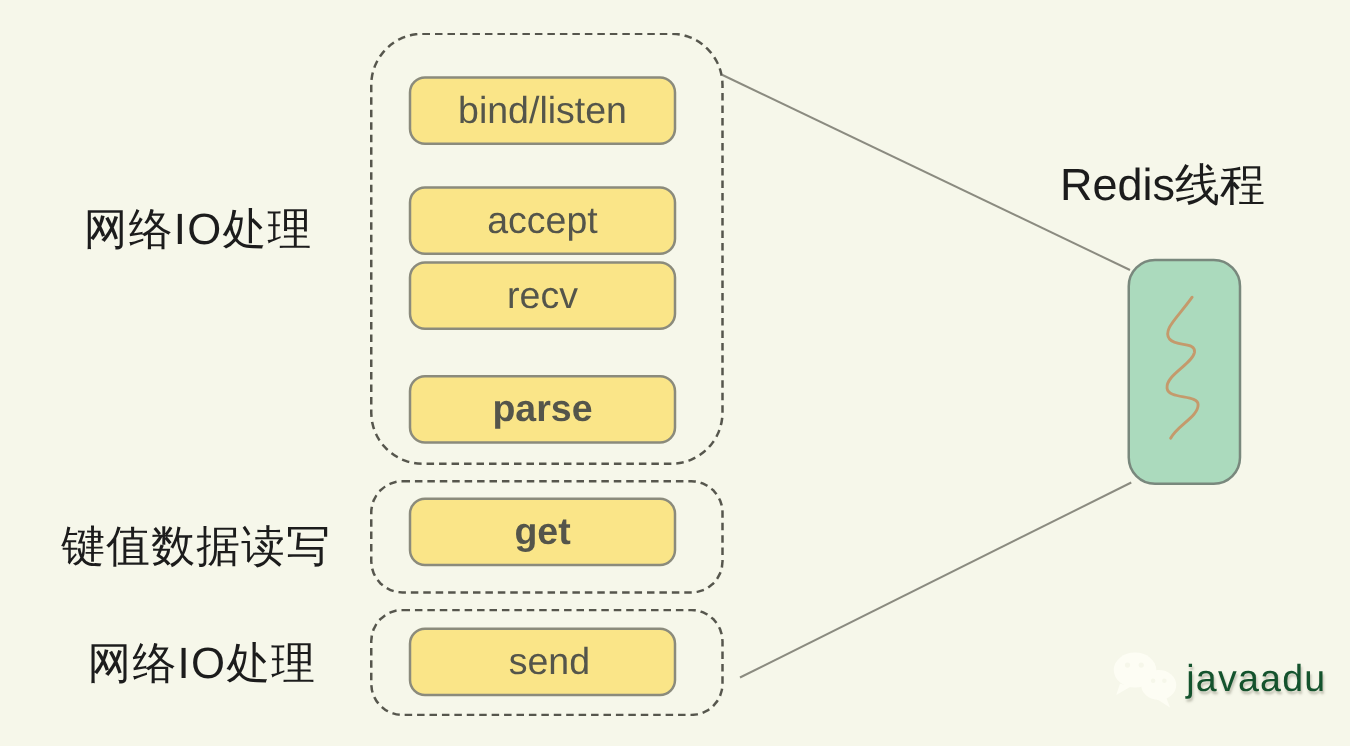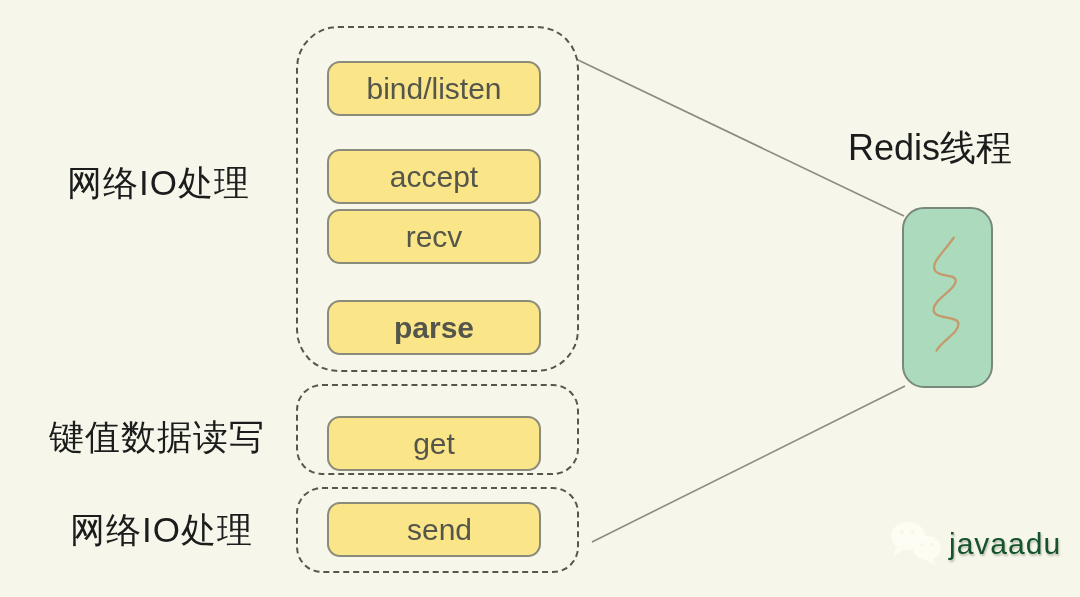--- a/index.html
+++ b/index.html
@@ -28,21 +28,21 @@
     position:absolute; left:29px; width:214px; height:55px;
     background:#fae588; border:2px solid #8b8b7c; border-radius:13px;
     box-sizing:border-box;
     display:flex; align-items:center; justify-content:center;
     font-size:30px; color:#54554b; white-space:nowrap;
   }
   .op-1 { top:33px; }
   .op-2 { top:121px; }
   .op-3 { top:181px; }
   .op-4 { top:272px;font-weight:bold; }
-  .op-get  { top:30px; }
+  .op-get  { top:12px;font-weight:bold; }
   .op-send { top:13px;padding-left:11px; }
 
   .thread-box {
     position:absolute; left:902px; top:207px; width:91px; height:181px;
     background:#abdabd; border:2px solid #79887d; border-radius:22px;
     box-sizing:border-box;
   }
   .thread-box svg { display:block; width:100%; height:100%; }
 
   .connector-layer {

